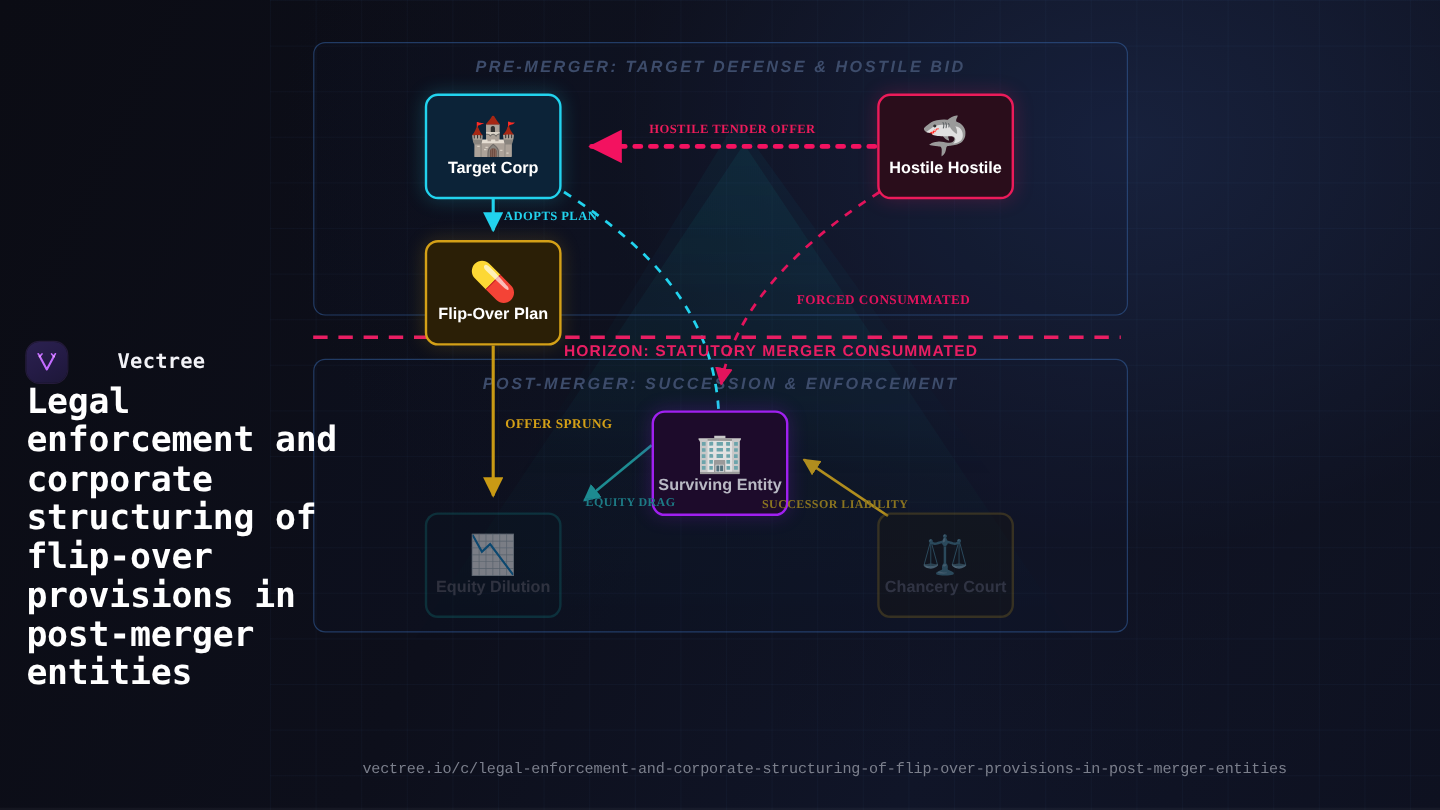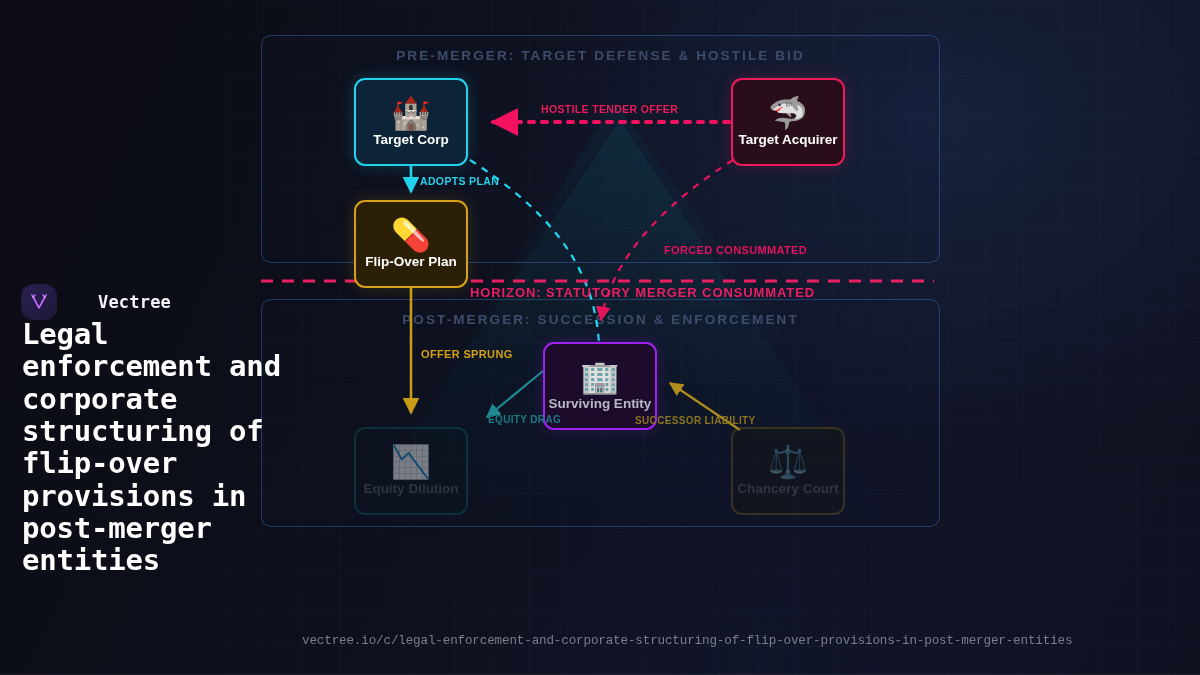--- a/index.html
+++ b/index.html
@@ -94,20 +94,21 @@
     border-radius: 10px;
   }
   .band-label {
     position: absolute;
     width: 100%;
     text-align: center;
     font-size: 13.5px;
     font-weight: 700;
     letter-spacing: 2.1px;
     text-transform: uppercase;
+    font-style: italic;
   }
 
   .node {
     position: absolute;
     width: 114px; height: 88px;
     border-radius: 11px;
     border: 2px solid;
     display: flex; flex-direction: column;
     align-items: center; justify-content: center;
     gap: 2px;
@@ -118,21 +119,21 @@
     text-align: center; line-height: 1.05;
     font-family: "Liberation Sans", sans-serif;
   }
 
   .elabel {
     position: absolute;
     font-size: 10.5px;
     font-weight: 600;
     letter-spacing: 0.35px;
     white-space: nowrap;
-    font-family: Liberation Sans, sans-serif;
+    font-family: Liberation Serif, serif;
   }
 
   .horizon-label {
     position: absolute;
     font-size: 13px; font-weight: 700;
     letter-spacing: 0.9px;
     white-space: nowrap;
   }
 
   .url {
@@ -221,21 +222,21 @@
       <path d="M 261 281 L 934 281" fill="none" stroke="#e91e63" stroke-width="3" stroke-dasharray="12 9" stroke-linecap="butt"></path>
     </svg>
 
     <div class="node" style="left:354px; top:78px; border-color:#22d3ee; background:#0c2338; box-shadow:0 0 16px rgba(34,211,238,0.22);">
       <span class="ico">🏰</span>
       <span class="lbl">Target Corp</span>
     </div>
 
     <div class="node" style="left:731px; top:78px; border-color:#ec1b5a; background:#2a0d1b; box-shadow:0 0 16px rgba(236,27,90,0.22);">
       <span class="ico">🦈</span>
-      <span class="lbl">Target Acquirer</span>
+      <span class="lbl">Hostile Hostile</span>
     </div>
 
     <div class="node" style="left:354px; top:200px; border-color:#d4a017; background:#2b1f06; box-shadow:0 0 16px rgba(212,160,23,0.20);">
       <span class="ico">💊</span>
       <span class="lbl">Flip-Over Plan</span>
     </div>
 
     <div class="node" style="left:543px; top:342px; border-color:#a020f0; background:#1d0b2b; box-shadow:0 0 16px rgba(160,32,240,0.22);">
       <span class="ico">🏢</span>
       <span class="lbl" style="color:#b9b9c4;">Surviving Entity</span>

